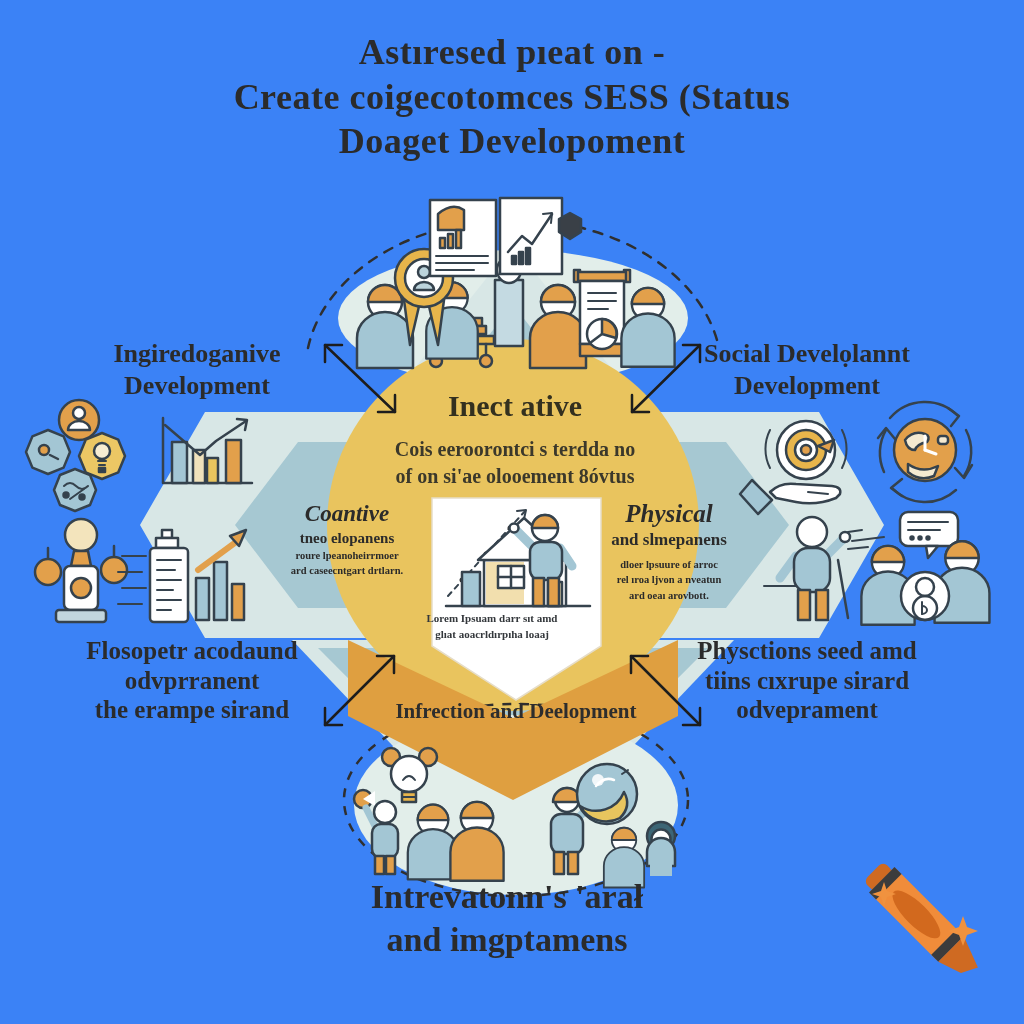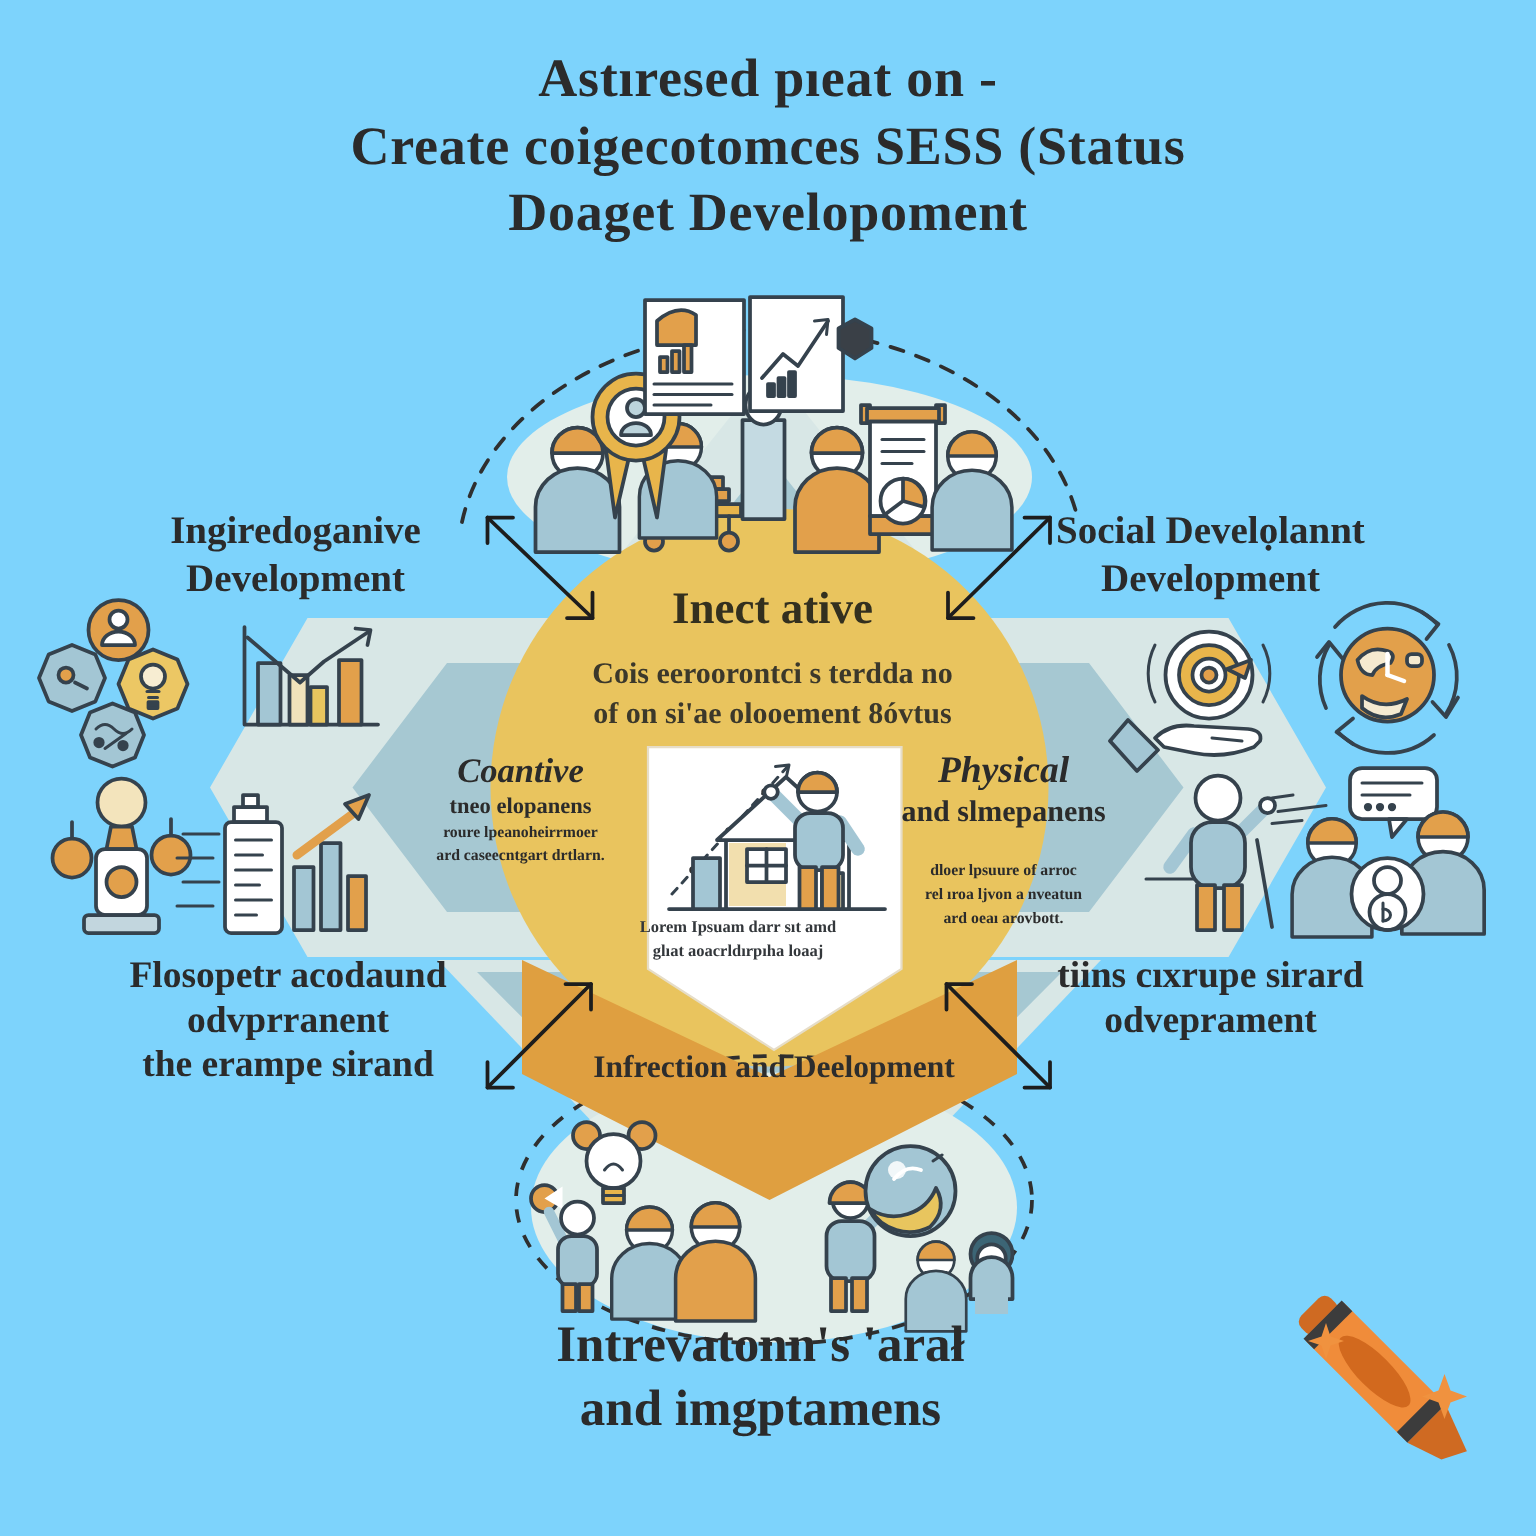--- a/index.html
+++ b/index.html
@@ -1,16 +1,16 @@
 <!DOCTYPE html>
 <html><head>
 <meta charset="utf-8">
 <style>
   html,body{margin:0;padding:0;background:#ffffff;}
-  #stage{position:relative;width:1024px;height:1024px;background:#7dd3fc;overflow:hidden;
+  #stage{position:relative;width:1024px;height:1024px;background:#3b82f6;overflow:hidden;
          font-family:"Liberation Serif","DejaVu Serif",serif;}
   svg{position:absolute;left:0;top:0;}
   .t{position:absolute;color:#2b2b2b;font-weight:700;text-align:center;line-height:1.22;}
   .title{left:0;top:30px;width:1024px;font-size:36px;line-height:1.24;letter-spacing:.5px;}
   .quad{font-size:26px;}
   .quad3{font-size:25px;line-height:1.18;}
   .h-inect{left:383px;top:388px;width:264px;font-size:30px;color:#33301f;}
   .sub-inect{left:328px;top:436px;width:374px;font-size:20px;color:#3b382b;line-height:1.35;}
   .h-side{font-size:23px;font-style:italic;}
   .side-block{line-height:1.25;}
@@ -352,41 +352,42 @@
   <div class="t quad" style="left:655px;top:338px;width:304px;">
     <div>Social Develọlannt</div>
     <div>Development</div>
   </div>
   <div class="t quad3" style="left:40px;top:636px;width:304px;">
     <div>Flosopetr acodaund</div>
     <div>odvprranent</div>
     <div>the erampe sirand</div>
   </div>
   <div class="t quad3" style="left:655px;top:636px;width:304px;">
+    <div>Physctions seed amd</div>
     <div>tiins cıxrupe sirard</div>
     <div>odveprament</div>
   </div>
 
   <div class="t h-inect">Inect ative</div>
   <div class="t sub-inect">
     <div>Cois eeroorontci s terdda no</div>
     <div>of on si'ae olooement 8óvtus</div>
   </div>
 
   <div class="t side-block" style="left:261px;top:500px;width:172px;">
     <div class="h-side">Coantive</div>
     <div class="s1">tneo elopanens</div>
     <div class="s2">roure lpeanoheirrmoer</div>
     <div class="s2">ard caseecntgart drtlarn.</div>
   </div>
 
   <div class="t side-block" style="left:576px;top:498px;width:186px;">
     <div class="h-side" style="font-size:25px;">Physical</div>
-    <div class="s1" style="font-size:20px;">and slmepanens</div>
-    <div class="s2" style="margin-top:19px;">dloer lpsuure of arroc</div>
+    <div class="s1" style="font-size:17px;">and slmepanens</div>
+    <div class="s2" style="margin-top:6px;">dloer lpsuure of arroc</div>
     <div class="s2">rel ıroa ljvon a nveatun</div>
     <div class="s2">ard oeaı arovbott.</div>
   </div>
 
   <div class="t band">Infrection and Deelopment</div>
 
   <div class="t caption">
     <div>Lorem Ipsuam darr sıt amd</div>
     <div>glıat aoacrldırpıha loaaj</div>
   </div>

